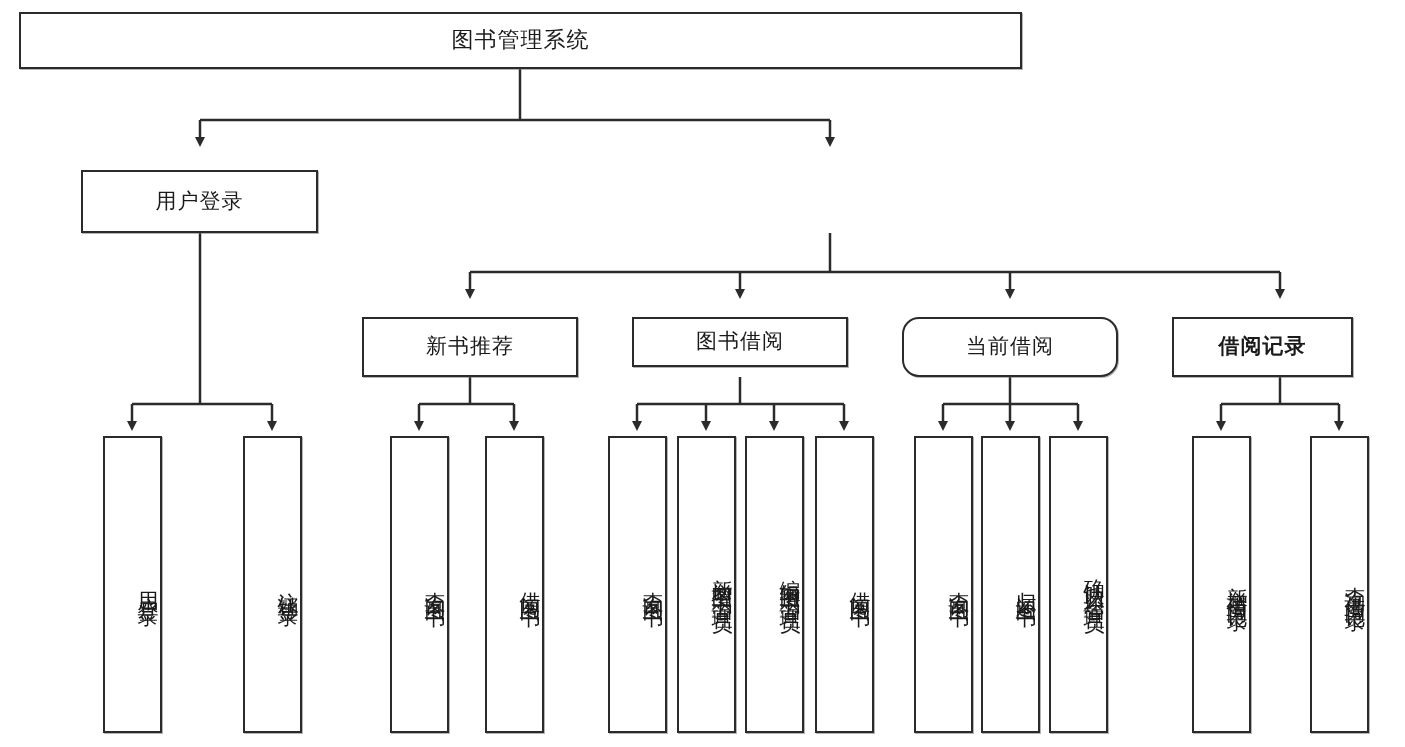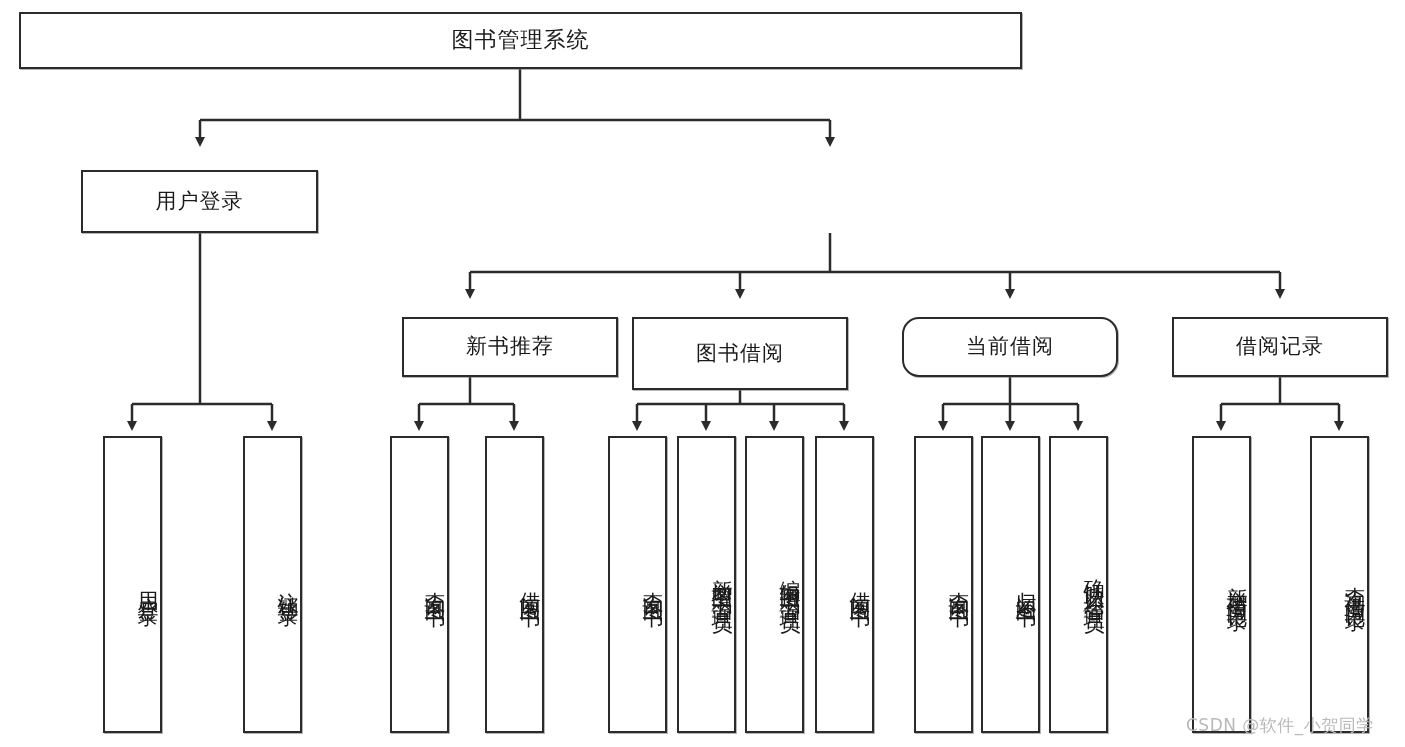--- a/index.html
+++ b/index.html
@@ -126,30 +126,30 @@
   </svg>
 
   <div class="node h root" style="left:19px; top:12px; width:1003px; height:57px;">
     <span>图书管理系统</span>
   </div>
 
   <div class="node h" style="left:81px; top:170px; width:237px; height:63px;">
     <span>用户登录</span>
   </div>
 
-  <div class="node h" style="left:362px; top:317px; width:216px; height:60px;margin-left:40px;">
+  <div class="node h" style="left:362px; top:317px; width:216px; height:60px;">
     <span>新书推荐</span>
   </div>
-  <div class="node h" style="left:632px; top:317px; width:216px; height:73px;">
+  <div class="node h" style="left:632px; top:317px; width:216px; height:50px;">
     <span>图书借阅</span>
   </div>
   <div class="node h" style="left:902px; top:317px; width:216px; height:60px;border-radius:17px;">
     <span>当前借阅</span>
   </div>
-  <div class="node h" style="left:1172px; top:317px; width:216px; height:60px;">
+  <div class="node h" style="left:1172px; top:317px; width:181px; height:60px;font-weight:bold;">
     <span>借阅记录</span>
   </div>
 
   <div class="node v" style="left:103px; top:436px; width:59px; height:297px;">
     <span class="vtext">用户登录</span>
   </div>
   <div class="node v" style="left:243px; top:436px; width:59px; height:297px;">
     <span class="vtext">注销登录</span>
   </div>
 
@@ -183,15 +183,14 @@
     <span class="vtext">确认归还（管理员）</span>
   </div>
 
   <div class="node v" style="left:1192px; top:436px; width:59px; height:297px;">
     <span class="vtext">新增借阅记录</span>
   </div>
   <div class="node v" style="left:1310px; top:436px; width:59px; height:297px;">
     <span class="vtext">查询借阅记录</span>
   </div>
 
-  <div class="watermark">CSDN @软件_小贺同学</div>
 
 </div>
 
 </body></html>

